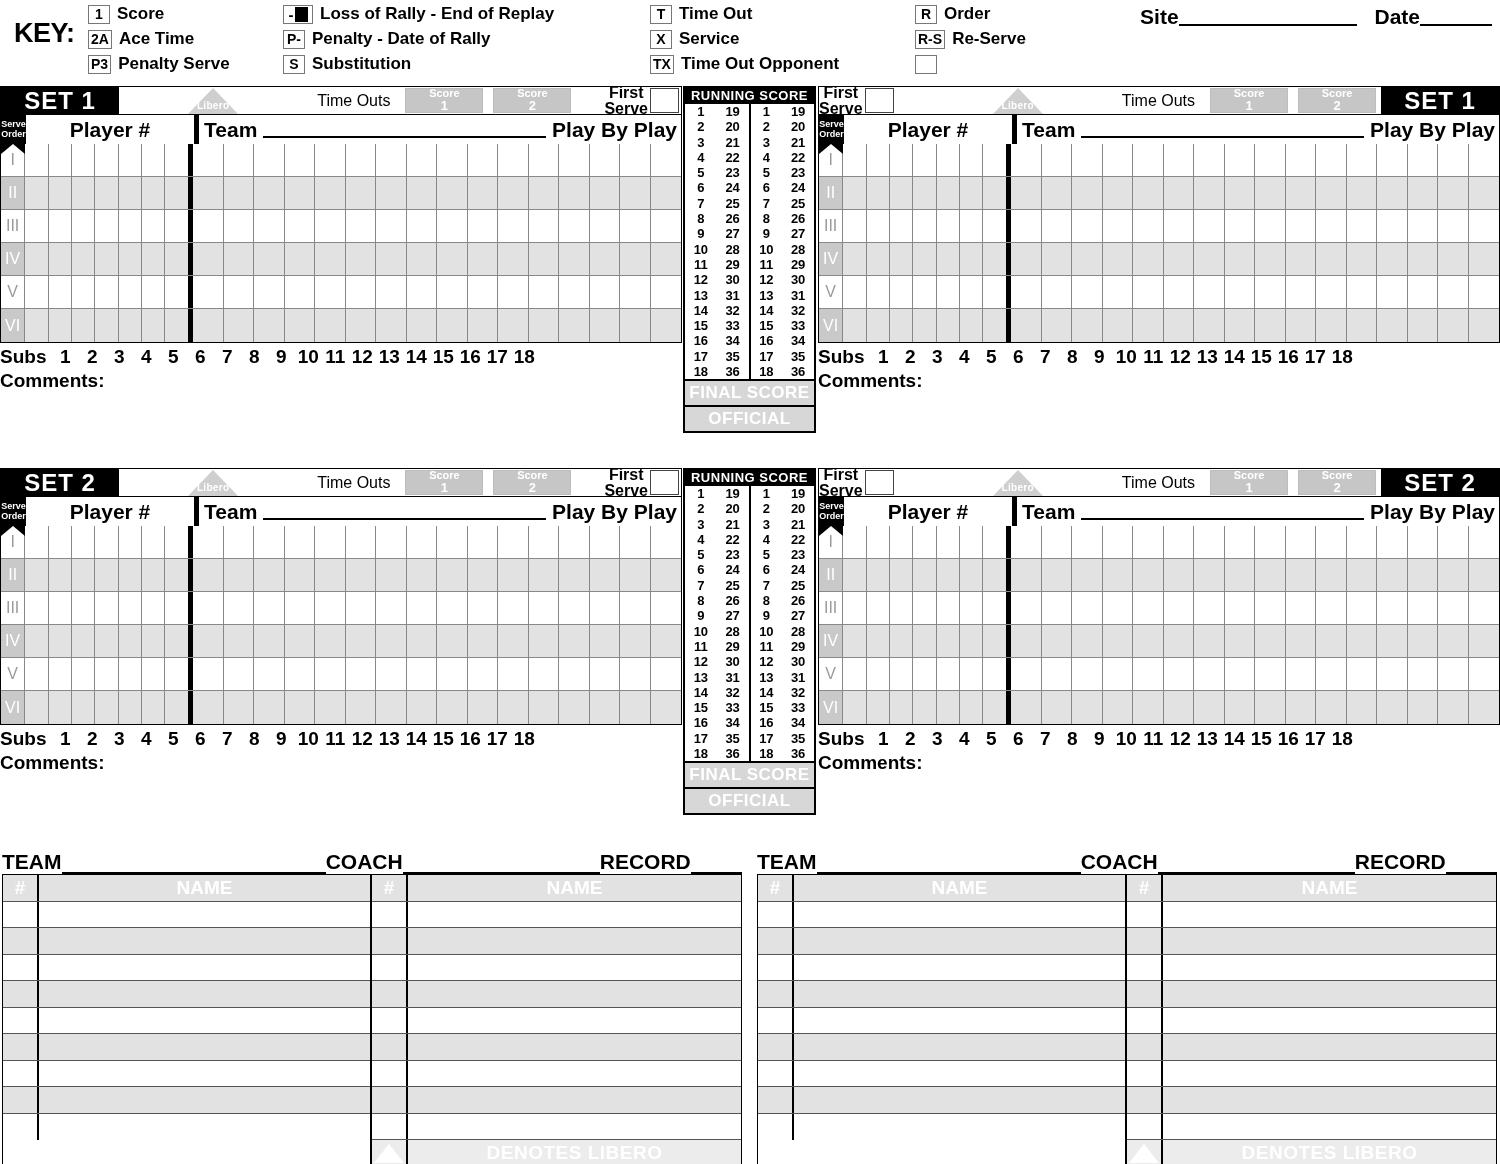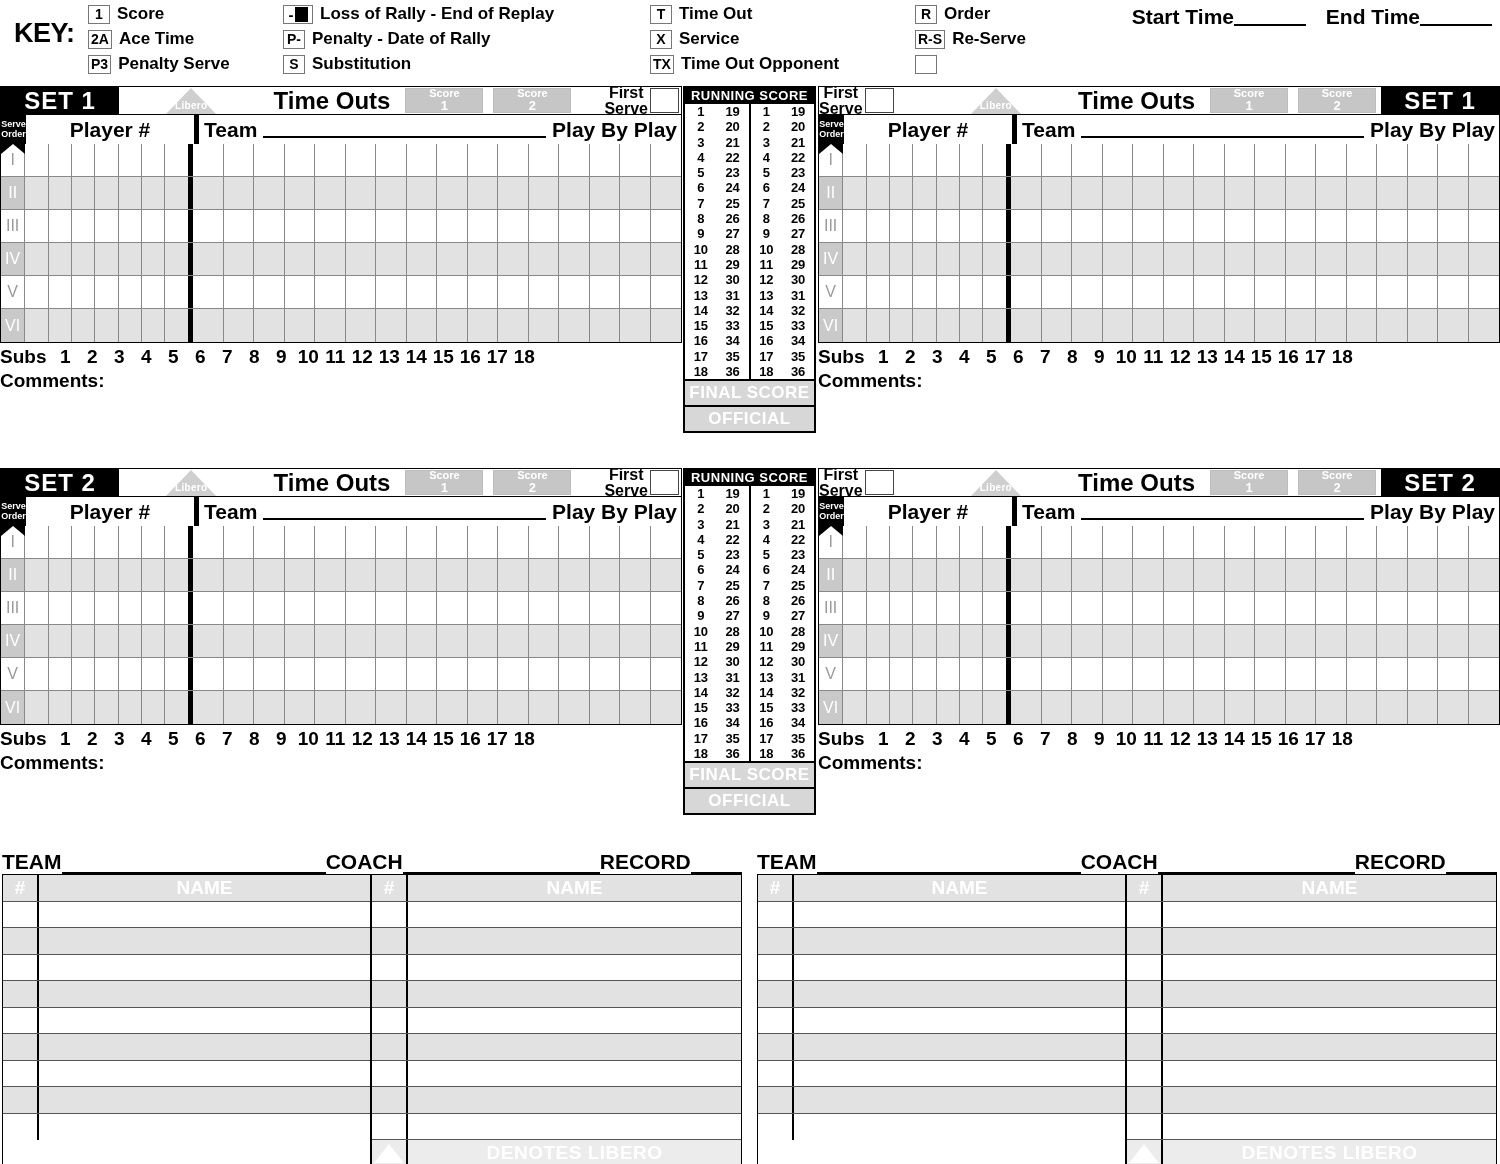--- a/index.html
+++ b/index.html
@@ -37,21 +37,21 @@
   .libero-tri{position:relative;width:52px;}
   .libero-tri .tri{
     position:absolute;left:50%;top:1px;transform:translateX(-50%);
     width:0;height:0;border-left:25px solid transparent;border-right:25px solid transparent;
     border-bottom:26px solid #cfcfcf;
   }
   .libero-tri .ltxt{
     position:absolute;left:50%;top:13px;transform:translateX(-50%);
     color:#fff;font-size:10px;font-weight:bold;letter-spacing:0.3px;z-index:2;
   }
-  .timeouts{font-size:24px;font-weight:bold;display:flex;align-items:center;justify-content:center;}
+  .timeouts{font-size:16px;font-weight:normal;display:flex;align-items:center;justify-content:center;}
   .scorebox{
     background:#c6c6c6;color:#fff;font-weight:bold;font-size:11px;line-height:1.05;
     display:flex;flex-direction:column;align-items:center;justify-content:center;
     width:78px;height:25px;margin:1px 5px;border:1px solid #bdbdbd;box-sizing:border-box;
   }
   .scorebox .b{font-size:13px;}
   .firstserve{display:flex;align-items:center;}
   .fstxt{font-size:16px;font-weight:bold;line-height:0.95;text-align:center;}
   .fsbox{width:29px;height:25px;border:1.5px solid #444;background:#fff;margin:0 2px;box-sizing:border-box;}
   .flexfill{flex:1;}
@@ -191,22 +191,22 @@
         <span class="klabel">Re-Serve</span>
       </div>
       <div class="key-row">
         <span class="kbox empty"></span>
         <span class="klabel"></span>
       </div>
     </div>
 
     <div class="meta">
       <div class="meta-row">
-        <span>Start Time</span><span class="ul" style="width:72px;"></span>
-        <span style="margin-left:14px;">End Time</span><span class="ul" style="width:72px;"></span>
+        <span>Site</span><span class="ul" style="width:178px;"></span>
+        <span style="margin-left:12px;">Date</span><span class="ul" style="width:72px;"></span>
       </div>
     </div>
   </div>
 
   <div id="panels">
       <div class="panel" style="left: 0px; top: 86px; width: 682px;">
         <div class="topbar" style="width: 682px;">
           <div class="setlab" style="width: 118px;">SET 1</div>
           <div class="flexfill"></div>
           <div class="libero-tri">

